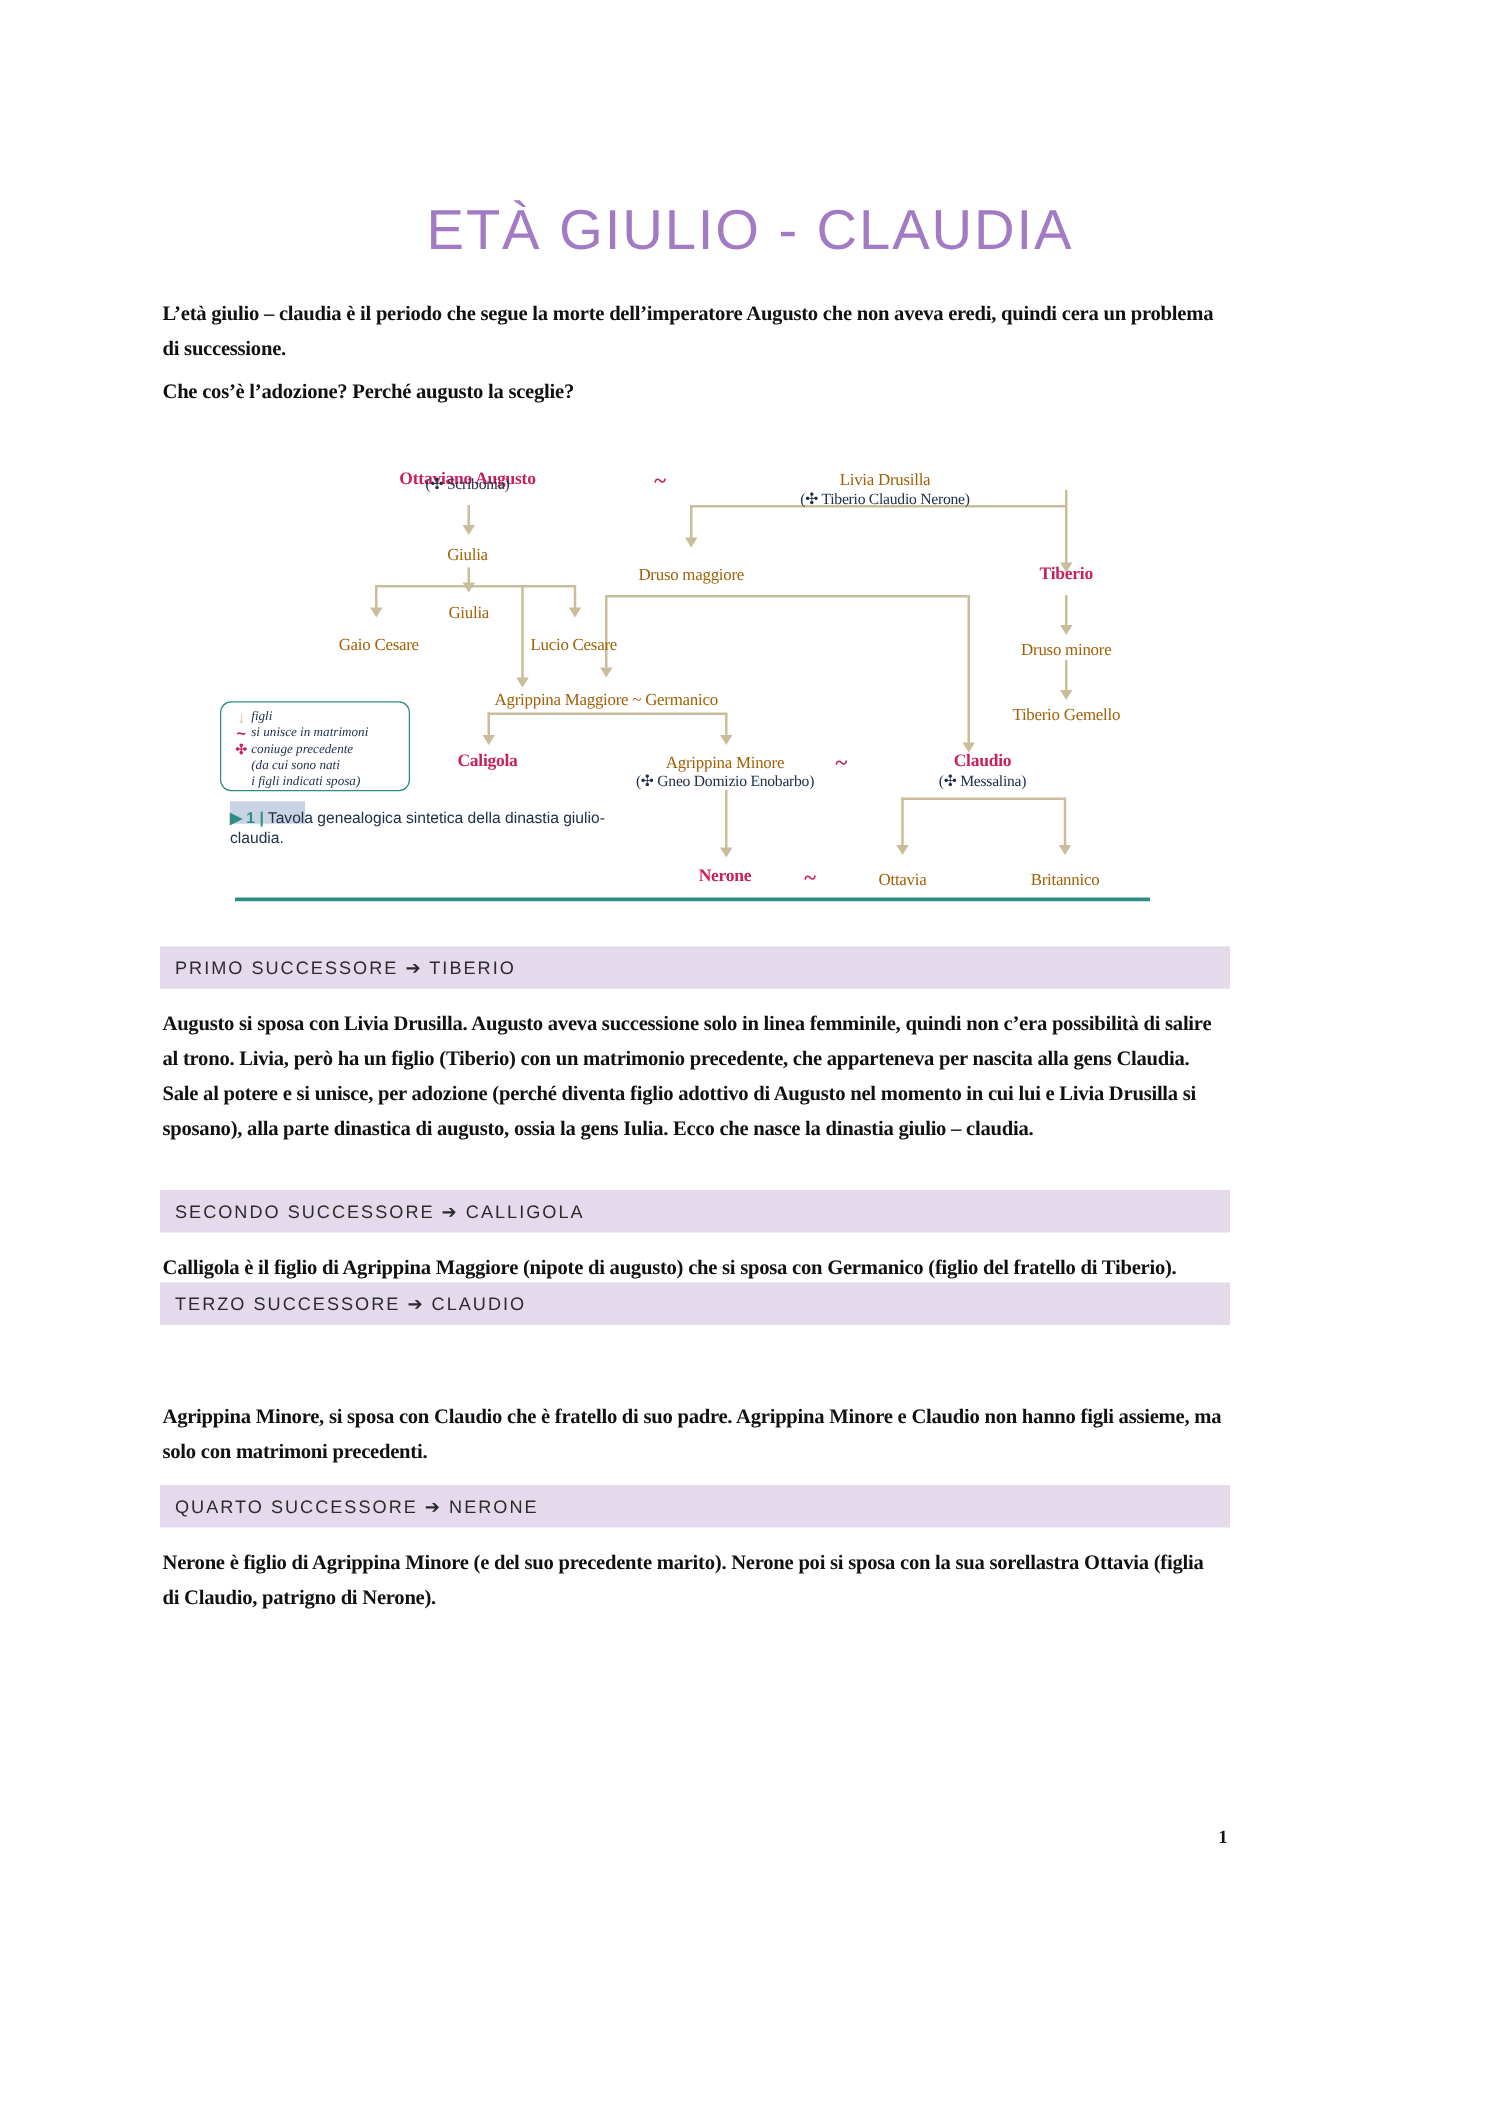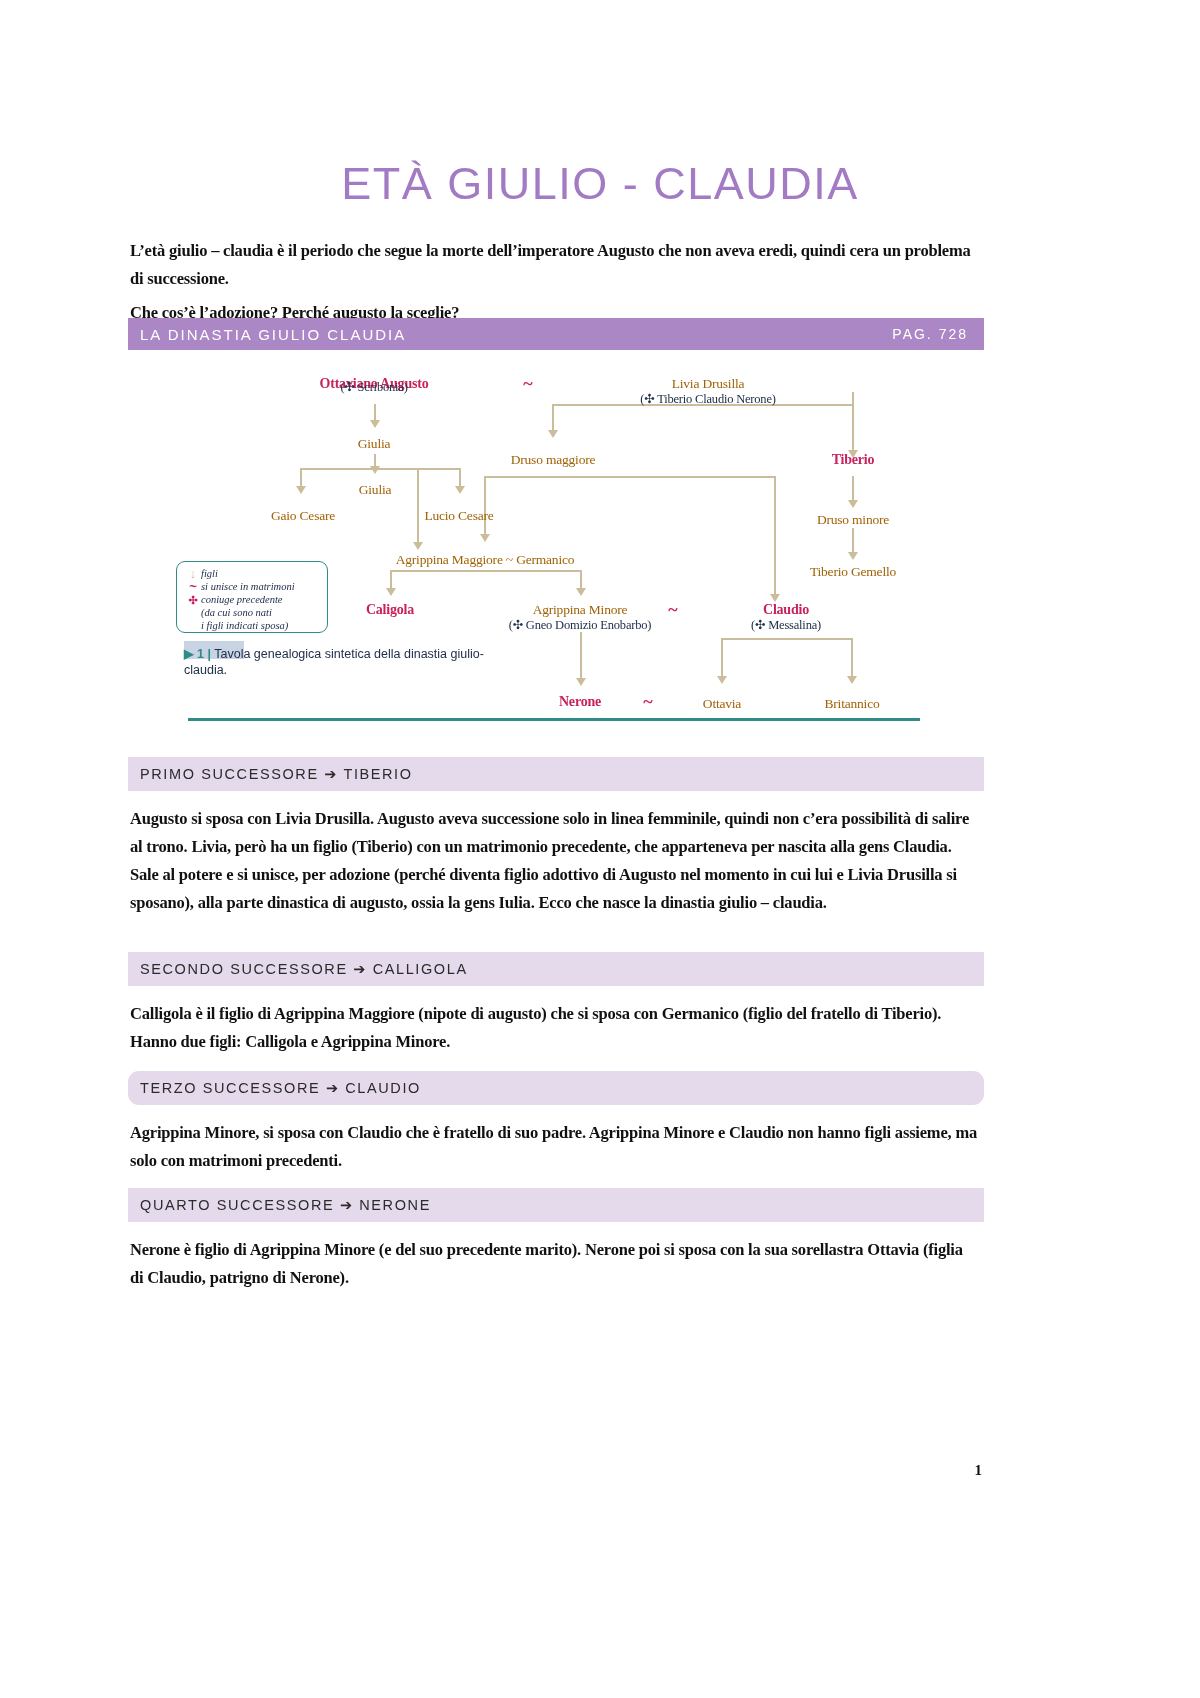--- a/index.html
+++ b/index.html
@@ -108,24 +108,20 @@
 </head>
 <body>
 
 <div class="page">
 
   <h1 class="doc-title">ETÀ GIULIO - CLAUDIA</h1>
 
   <div class="para" id="para1">L’età giulio – claudia è il periodo che segue la morte dell’imperatore Augusto che non aveva eredi, quindi cera un problema di successione.</div>
   <div class="para" id="para2">Che cos’è l’adozione? Perché augusto la sceglie?</div>
 
-  <div class="band">
-    <span class="band-left">LA DINASTIA GIULIO CLAUDIA</span>
-    <span class="band-right">PAG. 728</span>
-  </div>
 
   <div class="figure">
 
     <div class="ln vline" style="left:246px;top:48px;height:20px;"></div>
     <div class="arrow" style="left:247px;top:64px;"></div>
 
     <div class="ln hline" style="left:172px;top:112px;width:160px;"></div>
     <div class="ln vline" style="left:172px;top:112px;height:22px;"></div>
     <div class="ln vline" style="left:246px;top:98px;height:16px;"></div>
     <div class="ln vline" style="left:331px;top:112px;height:22px;"></div>
@@ -240,21 +236,21 @@
 
     <div class="rule"></div>
   </div>
 
   <div class="sec-head" style="top:757px;">PRIMO SUCCESSORE ➔ TIBERIO</div>
   <div class="sec-body" style="top:805px;">Augusto si sposa con Livia Drusilla. Augusto aveva successione solo in linea femminile, quindi non c’era possibilità di salire al trono. Livia, però ha un figlio (Tiberio) con un matrimonio precedente, che apparteneva per nascita alla gens Claudia. Sale al potere e si unisce, per adozione (perché diventa figlio adottivo di Augusto nel momento in cui lui e Livia Drusilla si sposano), alla parte dinastica di augusto, ossia la gens Iulia. Ecco che nasce la dinastia giulio – claudia.</div>
 
   <div class="sec-head" style="top:952px;">SECONDO SUCCESSORE ➔ CALLIGOLA</div>
   <div class="sec-body" style="top:1000px;">Calligola è il figlio di Agrippina Maggiore (nipote di augusto) che si sposa con Germanico (figlio del fratello di Tiberio). Hanno due figli: Calligola e Agrippina Minore.</div>
 
-  <div class="sec-head" style="top:1071px;border-radius:11px;">TERZO SUCCESSORE ➔ CLAUDIO</div>
+  <div class="sec-head" style="top:1026px;">TERZO SUCCESSORE ➔ CLAUDIO</div>
   <div class="sec-body" style="top:1119px;">Agrippina Minore, si sposa con Claudio che è fratello di suo padre. Agrippina Minore e Claudio non hanno figli assieme, ma solo con matrimoni precedenti.</div>
 
   <div class="sec-head" style="top:1188px;">QUARTO SUCCESSORE ➔ NERONE</div>
   <div class="sec-body" style="top:1236px;">Nerone è figlio di Agrippina Minore (e del suo precedente marito). Nerone poi si sposa con la sua sorellastra Ottavia (figlia di Claudio, patrigno di Nerone).</div>
 
   <div class="page-num">1</div>
 
 </div>
 
 </body></html>

